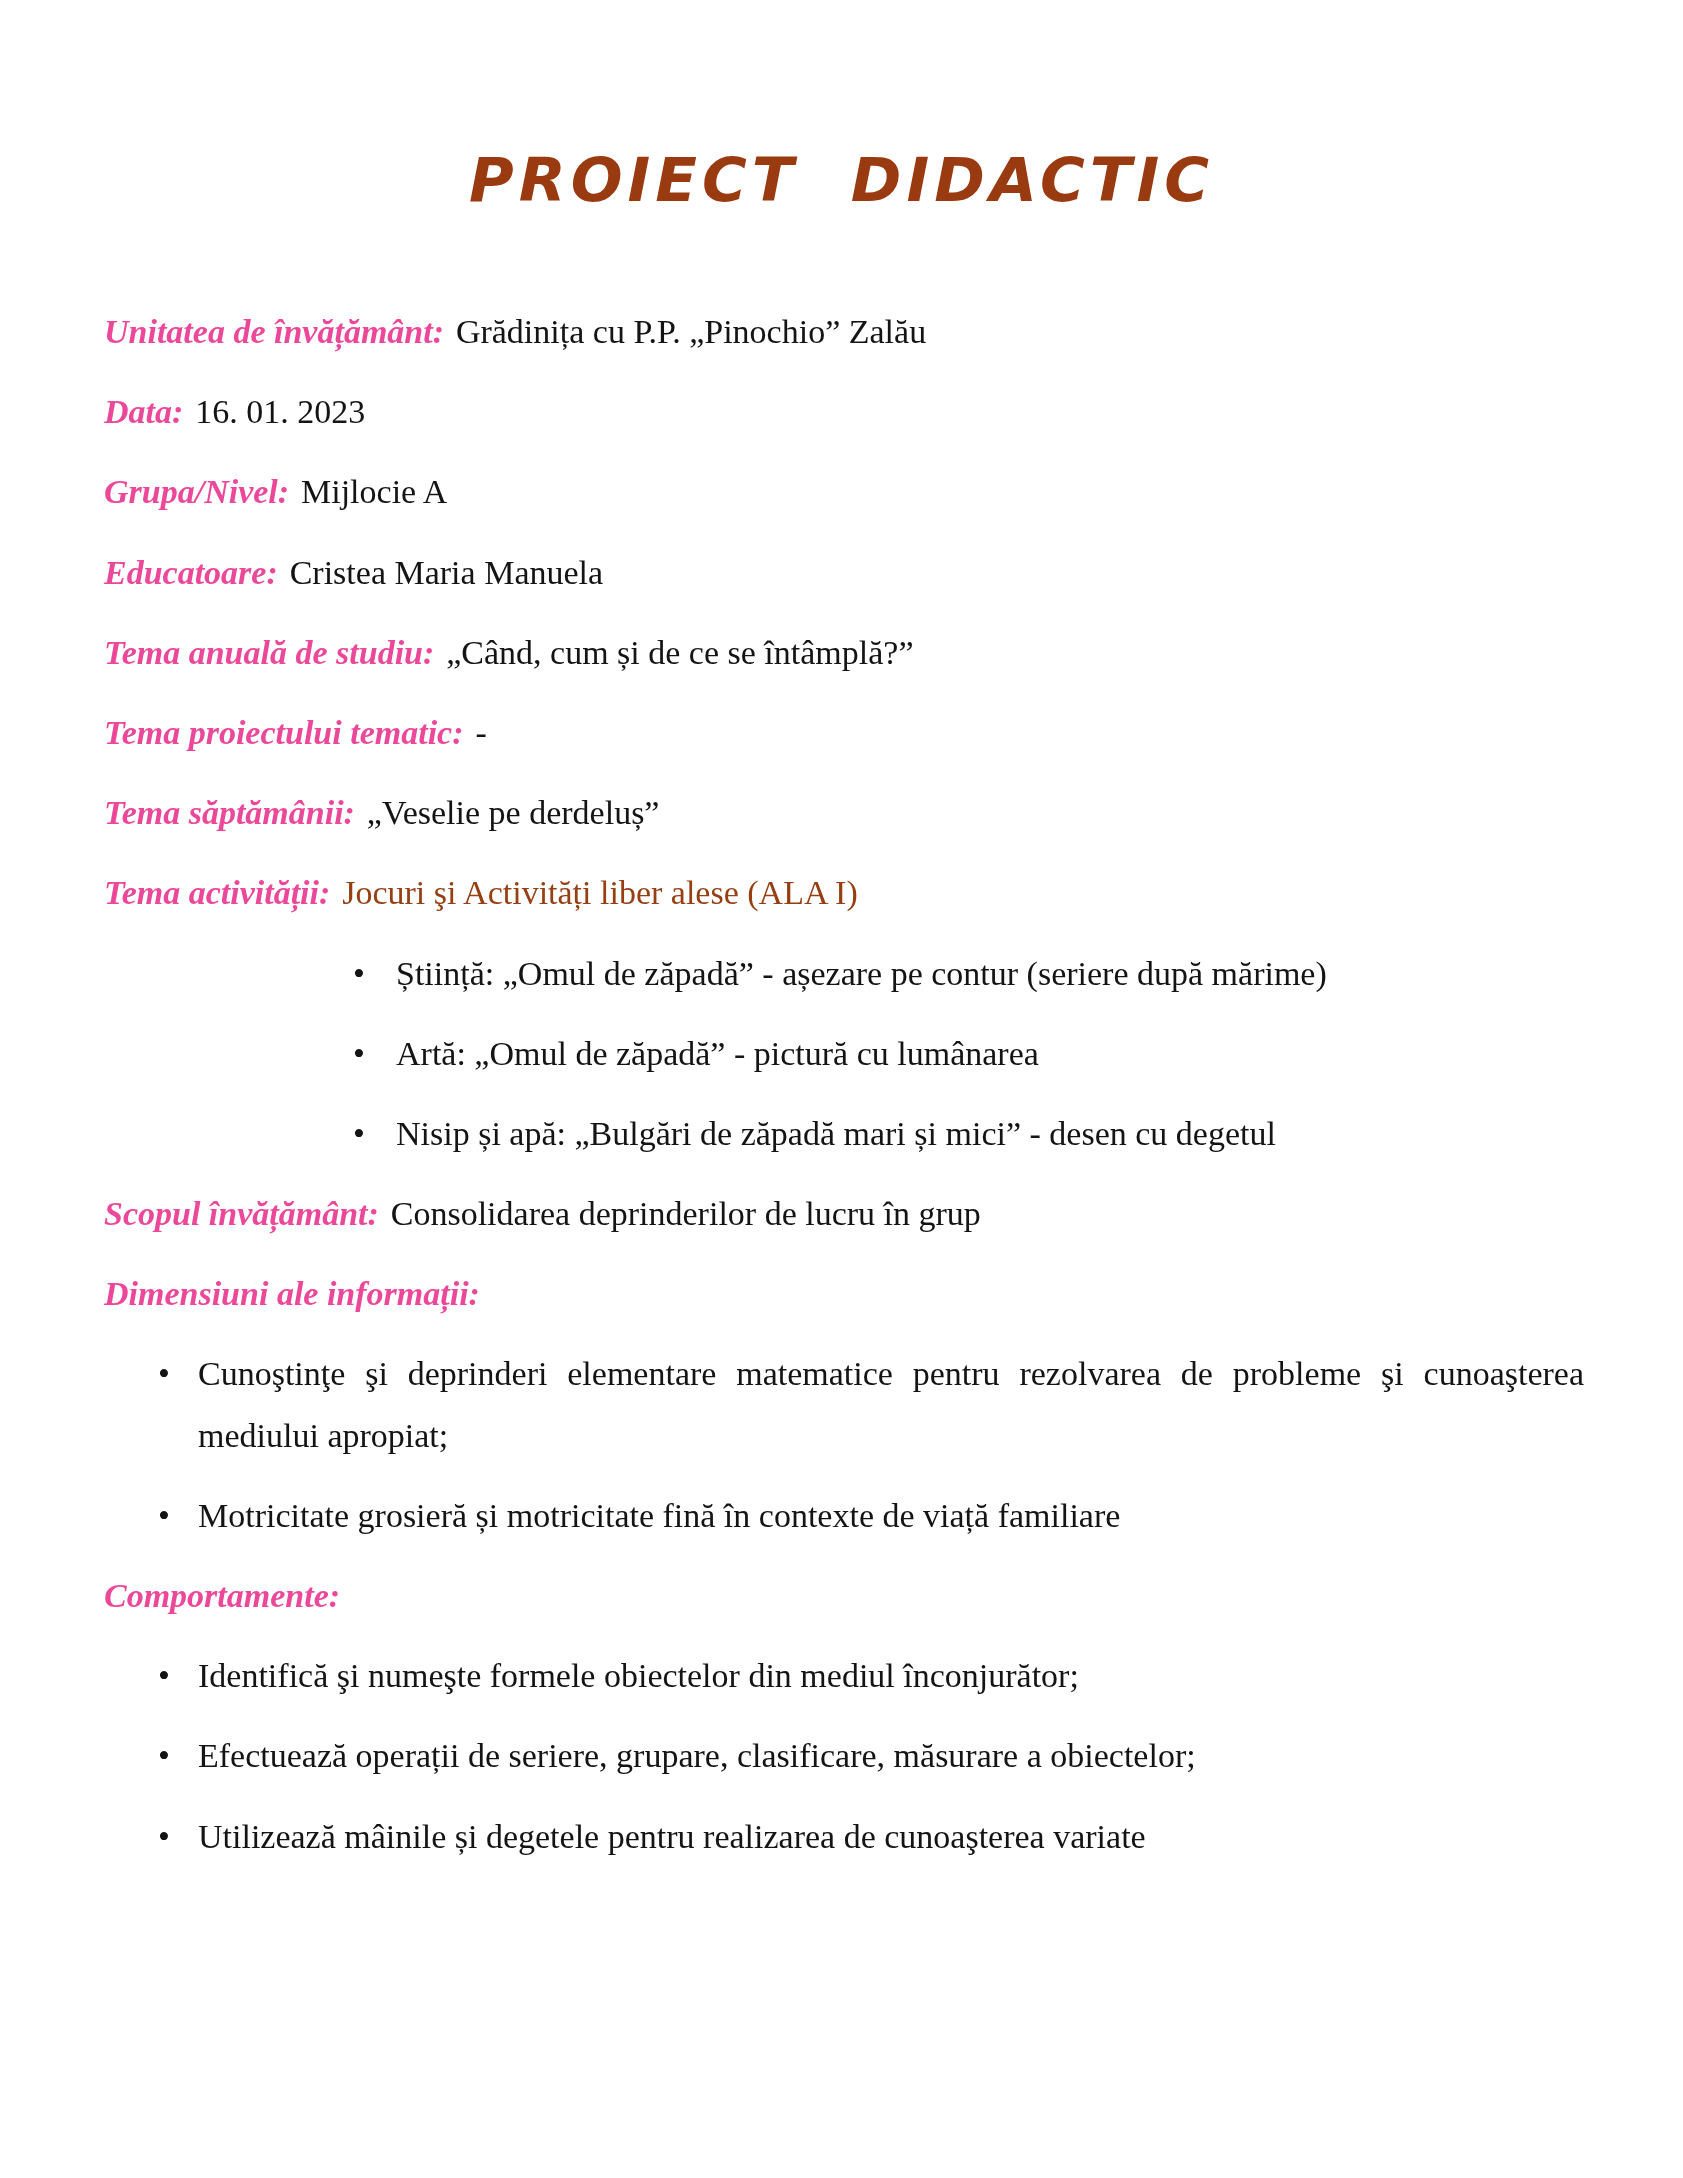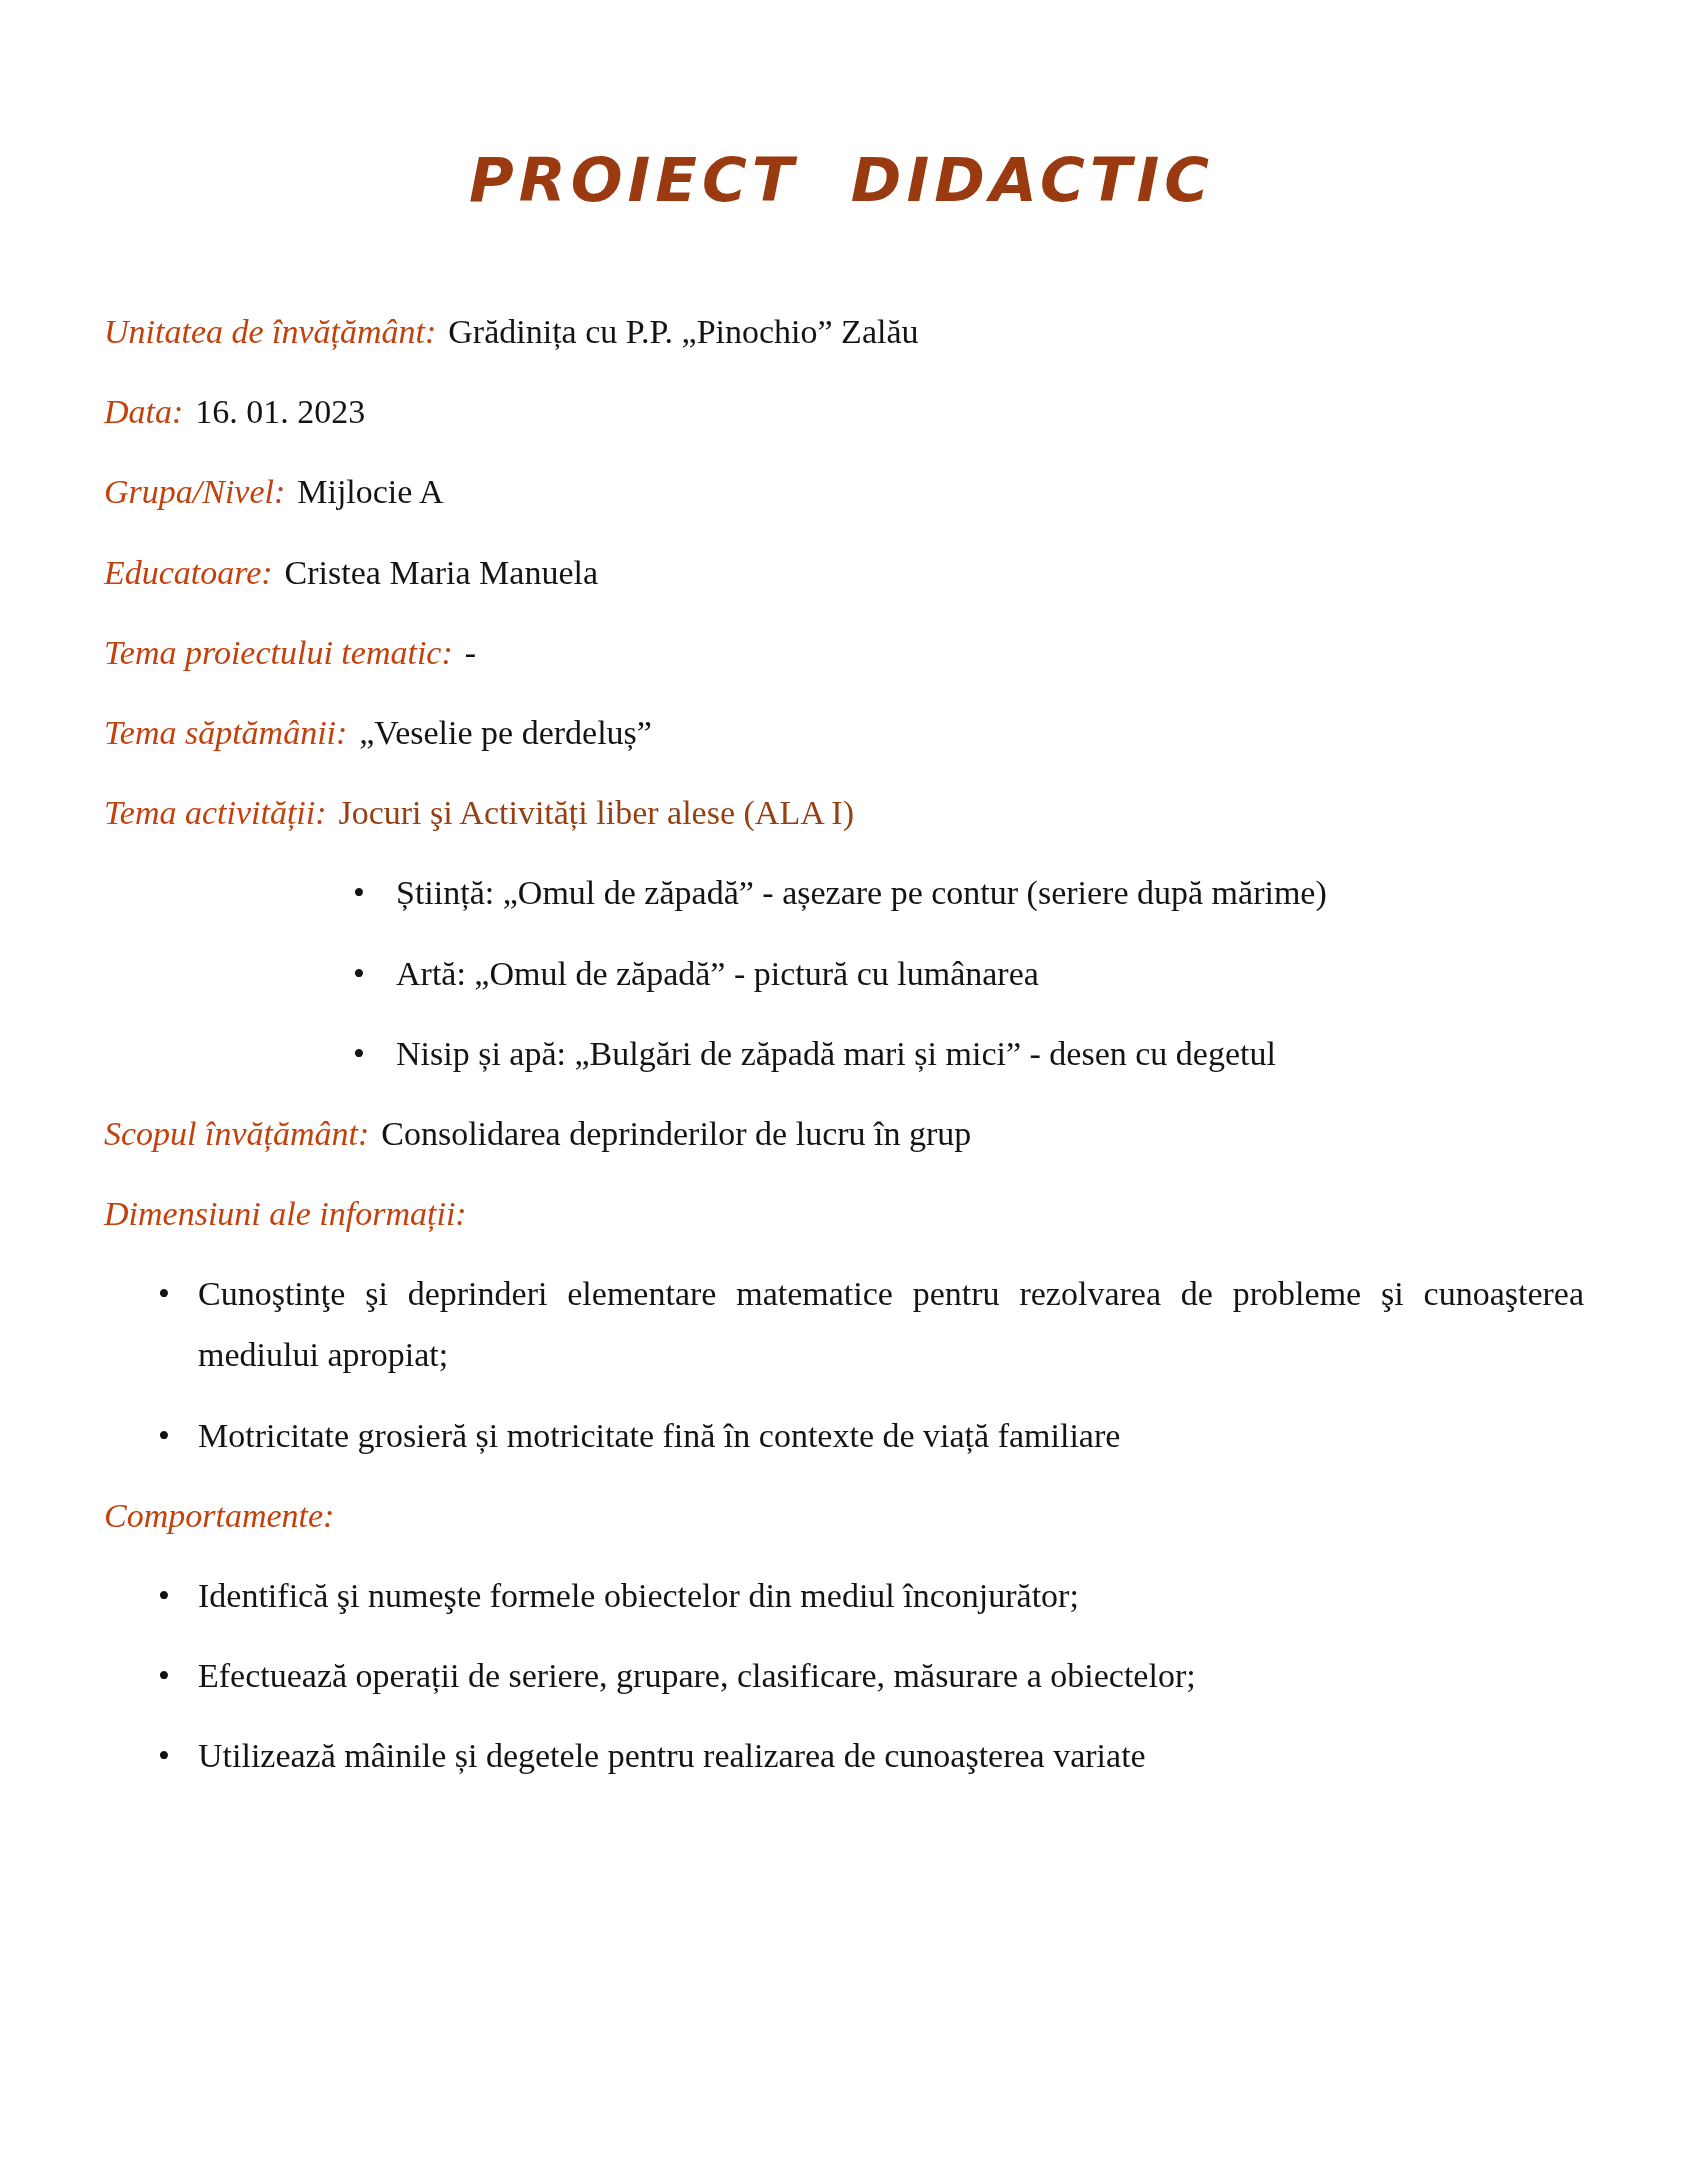--- a/index.html
+++ b/index.html
@@ -29,23 +29,23 @@
     white-space: pre;
   }
   .content {
     padding: 0 99px 0 104px;
   }
   .line {
     margin: 0 0 19px 0;
     line-height: 1.8;
   }
   .label {
-    font-weight: normal;
+    font-weight: bold;
     font-style: italic;
-    color: #c2410c;
+    color: #ec4899;
     margin-right: 0.35em;
   }
   .value { color: #141414; }
   .value.accent-bold {
     color: #953f12;
     font-weight: normal;
   }
   ul.blist {
     margin: 0;
     padding: 0;
@@ -88,20 +88,23 @@
     <p class="line">
       <span class="label">Data:</span><span class="value">16. 01. 2023</span>
     </p>
     <p class="line">
       <span class="label">Grupa/Nivel:</span><span class="value">Mijlocie A</span>
     </p>
     <p class="line">
       <span class="label">Educatoare:</span><span class="value">Cristea Maria Manuela</span>
     </p>
     <p class="line">
+      <span class="label">Tema anuală de studiu:</span><span class="value">„Când, cum și de ce se întâmplă?”</span>
+    </p>
+    <p class="line">
       <span class="label">Tema proiectului tematic:</span><span class="value">-</span>
     </p>
     <p class="line">
       <span class="label">Tema săptămânii:</span><span class="value">„Veselie pe derdeluș”</span>
     </p>
     <p class="line">
       <span class="label">Tema activității:</span><span class="value accent-bold">Jocuri şi Activități liber alese (ALA I)</span>
     </p>
 
     <ul class="blist activities">

